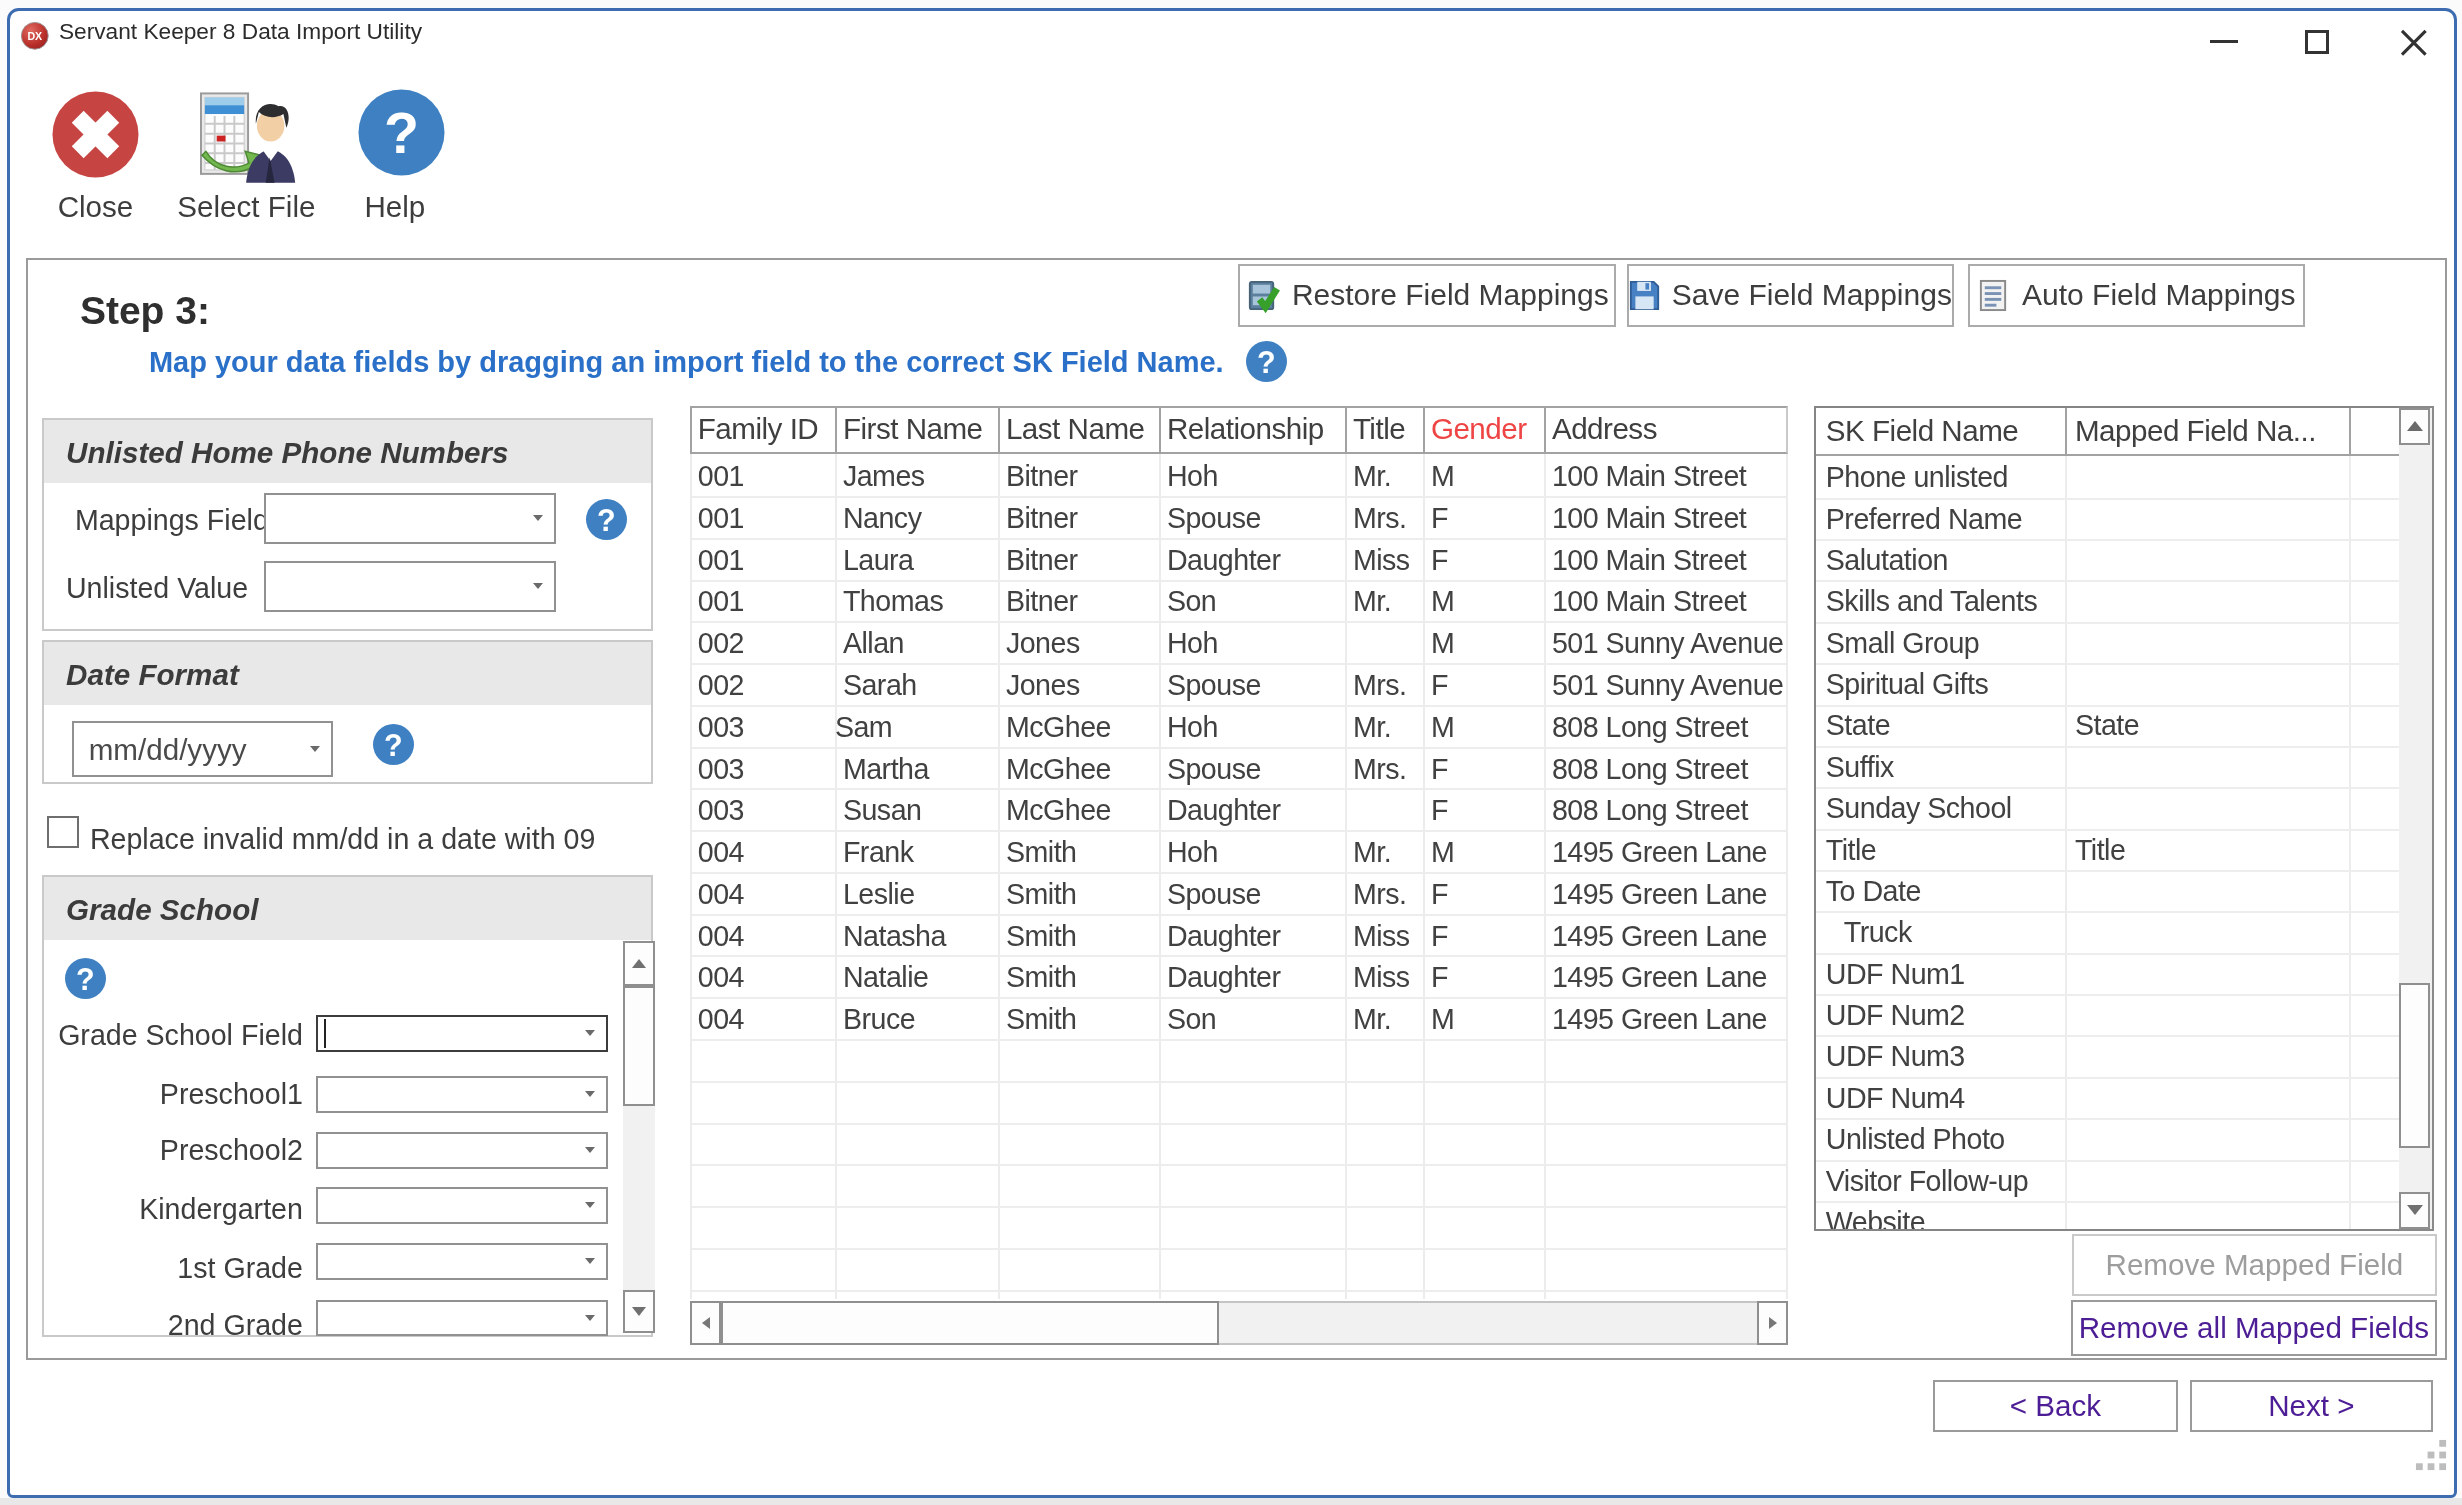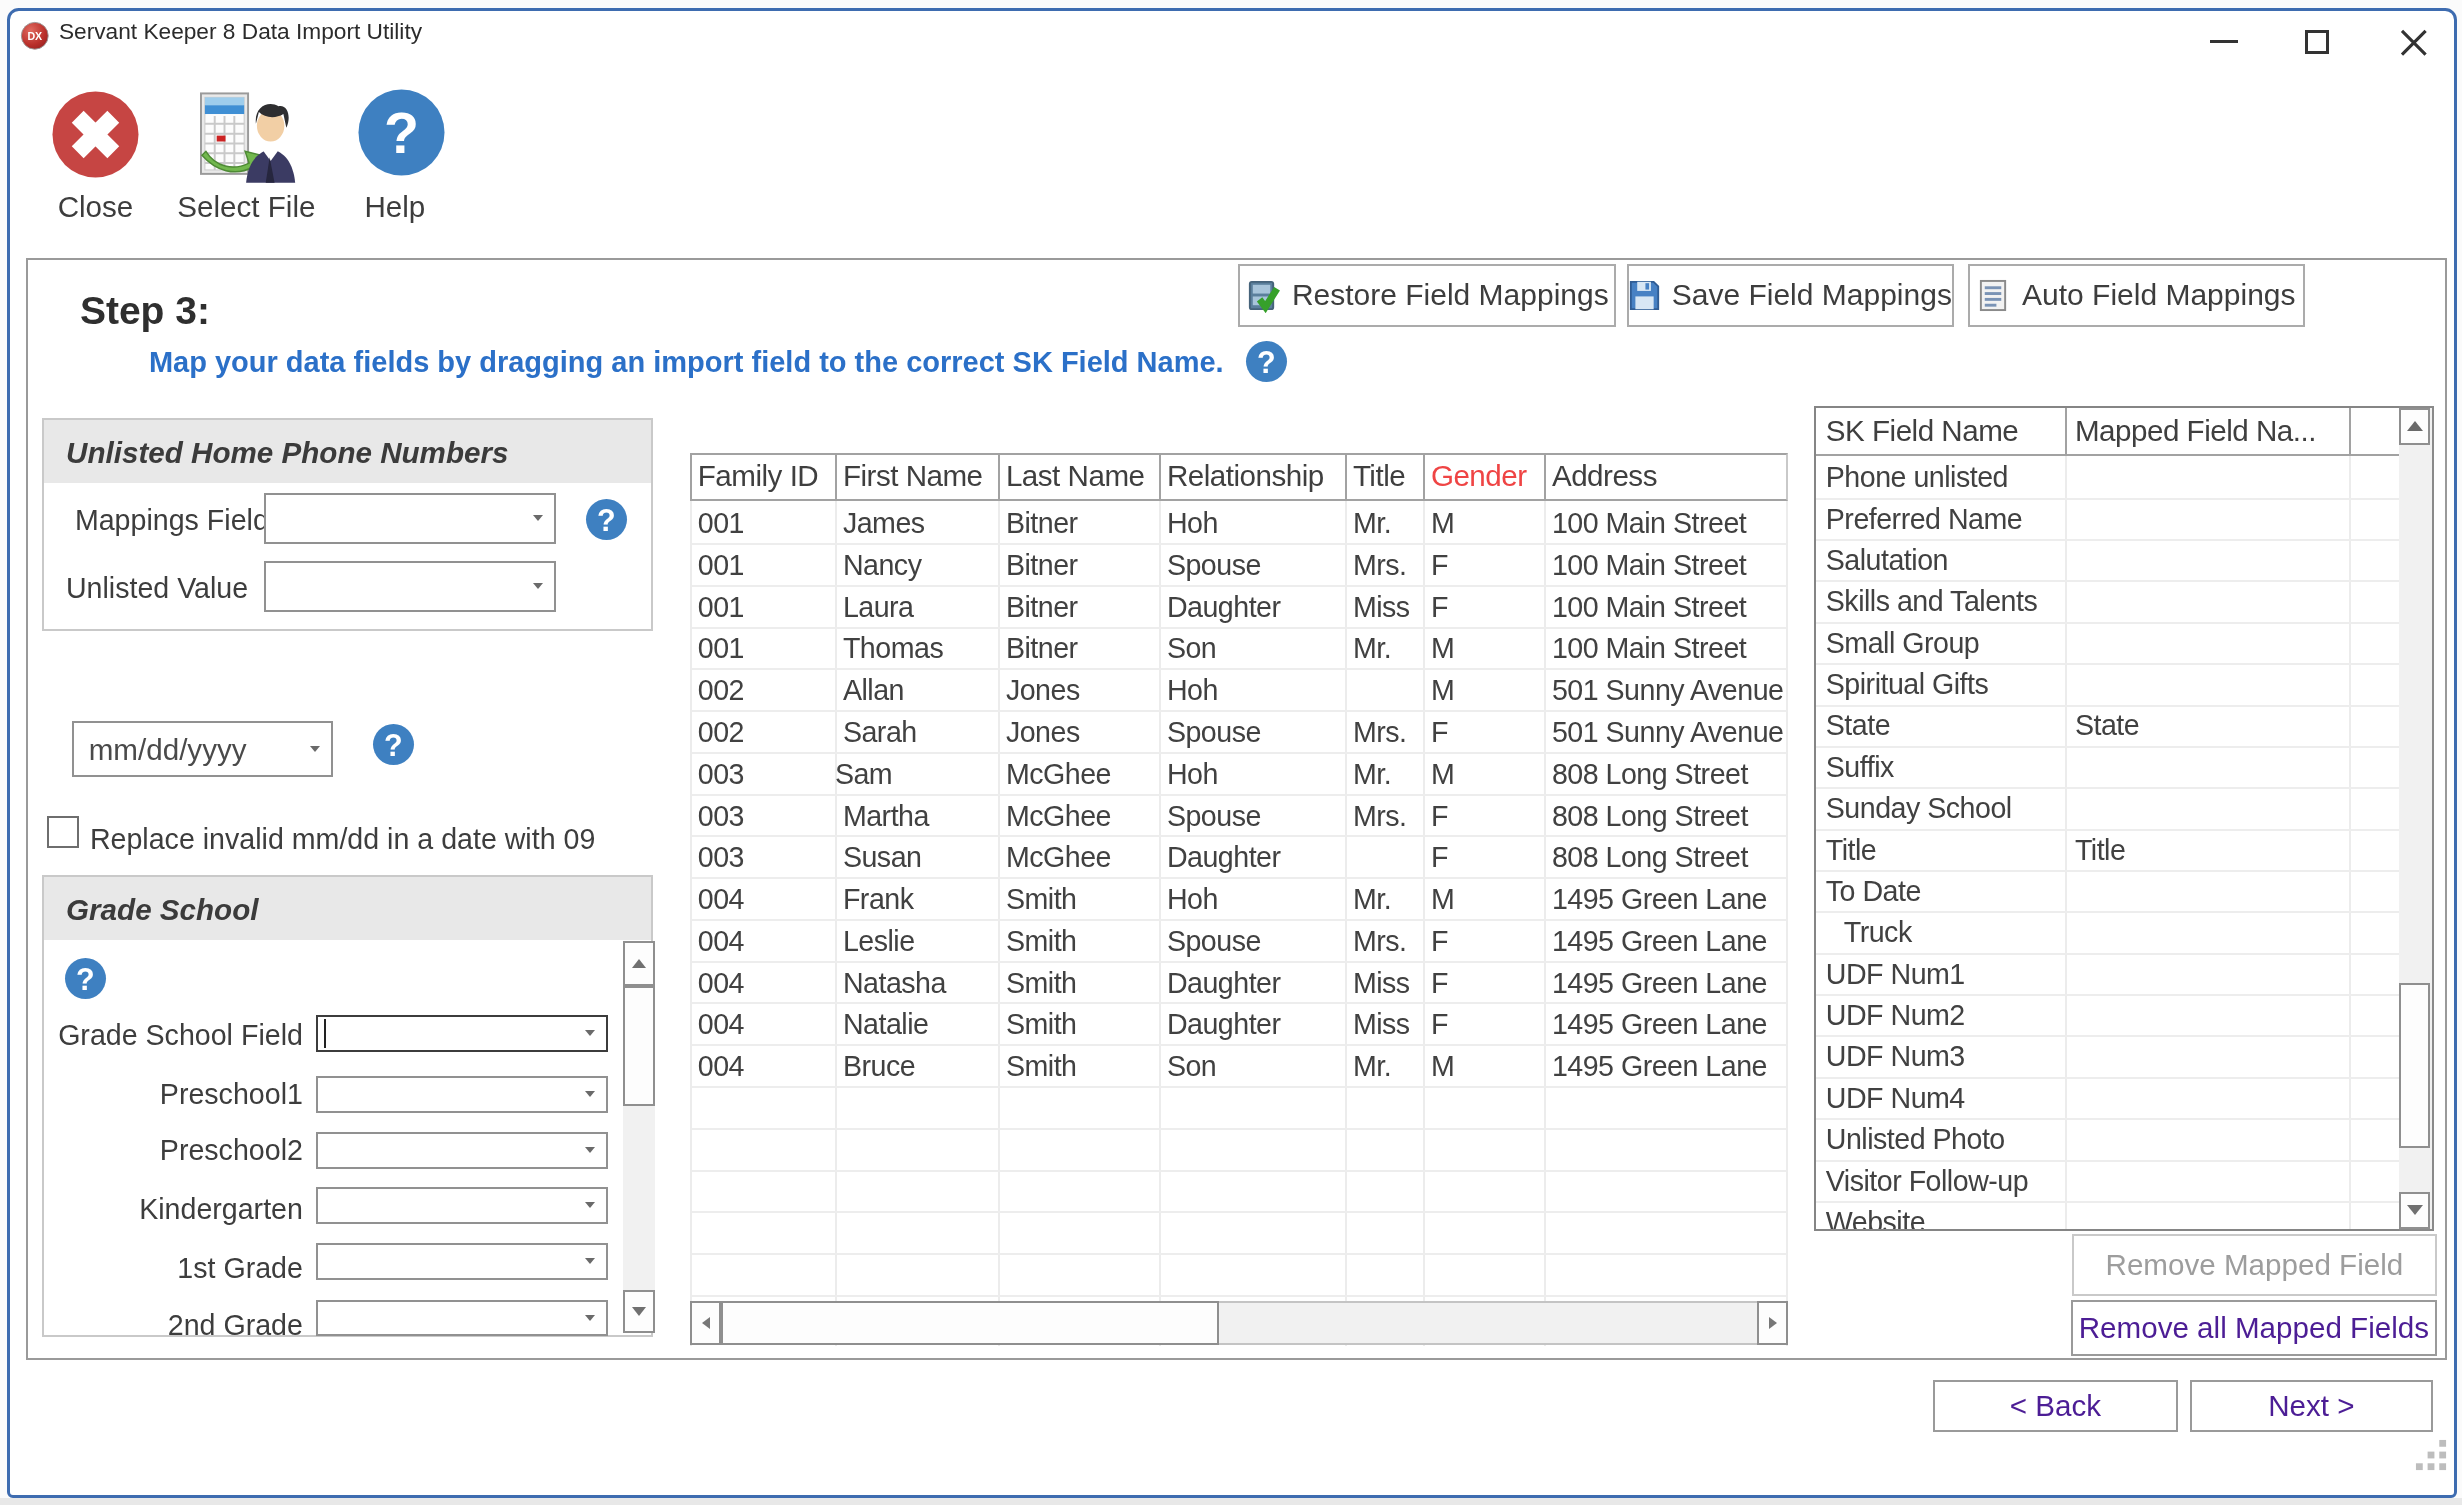--- a/index.html
+++ b/index.html
@@ -107,20 +107,23 @@
 </g>
 </svg>Auto Field Mappings</div>
 <div class="abs group" style="left:32.5px; top:407px; width:611px; height:213px;">
       <div class="ghead">Unlisted Home Phone Numbers</div>
     </div>
 <div class="abs lbl" style="left:65px; top:493px;">Mappings Field</div>
 <div class="combo" style="left:254px; top:482px; width:292px; height:51px;"></div>
 <div class="qcirc" style="left:576px; top:488px;">?</div>
 <div class="abs lbl" style="left:56px; top:561px;">Unlisted Value</div>
 <div class="combo" style="left:254px; top:550px; width:292px; height:51px;"></div>
+<div class="abs group" style="left:32.5px; top:629px; width:611px; height:144px;">
+      <div class="ghead">Date Format</div>
+    </div>
 <div class="combo" style="left:62px; top:710px; width:261px; height:56px; font-size:29.6px; color:#4a4a4a; line-height:53px; padding-left:14.8px;">mm/dd/yyyy</div>
 <div class="qcirc" style="left:363px; top:713px;">?</div>
 <div class="abs" style="left:37px; top:805px; width:32.5px; height:32.5px; border:2px solid #6e6e6e; background:#fff;"></div>
 <div class="abs lbl" style="left:80px; top:812px;">Replace invalid mm/dd in a date with 09</div>
 <div class="abs group" style="left:32.5px; top:864px; width:611px; height:462px;">
       <div class="ghead">Grade School</div>
     </div>
 <div class="qcirc" style="left:55px; top:947px;">?</div>
 <div class="abs lbl" style="left:44px; top:1008px; width:249px; text-align:right;">Grade School Field</div>
 <div class="combo" style="left:306px; top:1004px; width:292px; height:37px; border-color:#3c3c3c; border-width:2px;"></div>
@@ -136,21 +139,21 @@
 <div class="abs lbl" style="left:44px; top:1298px; width:249px; text-align:right;">2nd Grade</div>
 <div class="combo" style="left:306px; top:1289px; width:292px; height:36px; "></div>
 <div class="abs" style="left:613px; top:930px; width:32.5px; height:392px; background:#f1f1f1;"></div>
 <div class="sbbtn" style="left:613px; top:930px; width:32.5px; height:45px;">
       <div class="tri" style="border-left:7.9px solid transparent; border-right:7.9px solid transparent; border-bottom:9.9px solid #707070;"></div>
     </div>
 <div class="sbthumb" style="left:613px; top:975px; width:32.5px; height:120px;"></div>
 <div class="sbbtn" style="left:613px; top:1279px; width:32.5px; height:43px;">
       <div class="tri" style="border-left:7.9px solid transparent; border-right:7.9px solid transparent; border-top:9.9px solid #707070;"></div>
     </div>
-<div class="abs" style="left:680px; top:395px; width:1098px; height:893px; overflow:hidden; background:#fff;margin-top:47px;">
+<div class="abs" style="left:680px; top:395px; width:1098px; height:893px; overflow:hidden; background:#fff;">
 <div style="position:absolute; left:0; top:0; width:100%; height:48px; border-top:2px solid #a2a2a2; border-bottom:2px solid #a2a2a2; border-left:2px solid #a2a2a2; border-right:2px solid #c9c9c9;"></div>
 <div class="cell" style="left:7.9px; top:5.9px; font-size:29.6px; color:#3f3f3f;">Family ID</div>
 <div class="cell" style="left:153px; top:5.9px; font-size:29.6px; color:#3f3f3f;">First Name</div>
 <div class="cell" style="left:316px; top:5.9px; font-size:29.6px; color:#3f3f3f;">Last Name</div>
 <div class="cell" style="left:477px; top:5.9px; font-size:29.6px; color:#3f3f3f;">Relationship</div>
 <div class="cell" style="left:663px; top:5.9px; font-size:29.6px; color:#3f3f3f;">Title</div>
 <div class="cell" style="left:741px; top:5.9px; font-size:29.6px; color:#ef4444;">Gender</div>
 <div class="cell" style="left:862px; top:5.9px; font-size:29.6px; color:#3f3f3f;">Address</div>
 <div style="position:absolute; left:145px; top:0; width:2px; height:48px; background:#a2a2a2;"></div>
 <div style="position:absolute; left:145px; top:48px; width:2px; height:845px; background:#ececec;"></div>

